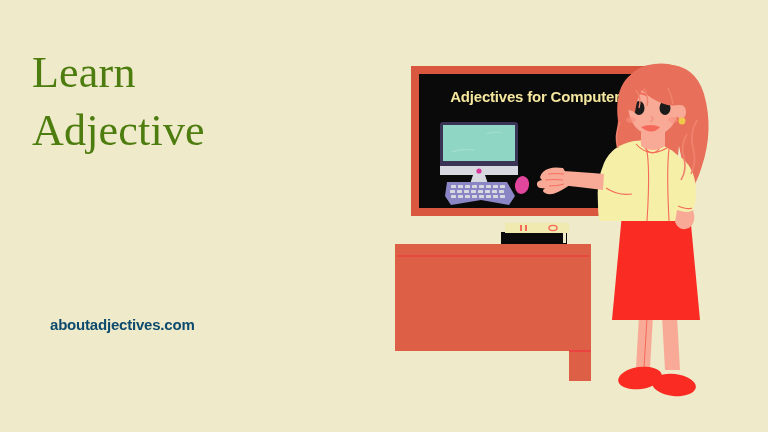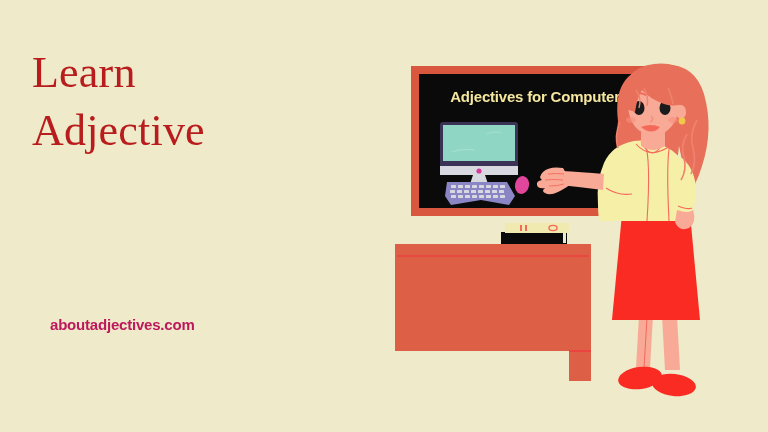--- a/index.html
+++ b/index.html
@@ -18,33 +18,33 @@
 
   
   #headline {
     position: absolute;
     left: 32px;
     top: 44px;
     width: 330px;
     font-family: "Liberation Serif", serif;
     font-size: 44px;
     line-height: 1.32;
-    color: #b91c1c;
+    color: #4d7c0f;
     letter-spacing: 0.2px;
     white-space: pre-line;
   }
   #site-url {
     position: absolute;
     left: 50px;
     top: 316px;
     font-family: "Liberation Sans", sans-serif;
     font-weight: bold;
     font-size: 15px;
     letter-spacing: -0.2px;
-    color: #be185d;
+    color: #0c4a6e;
   }
 
   
   #illustration {
     position: absolute;
     left: 0;
     top: 16px;
     width: 768px;
     height: 432px;
   }

